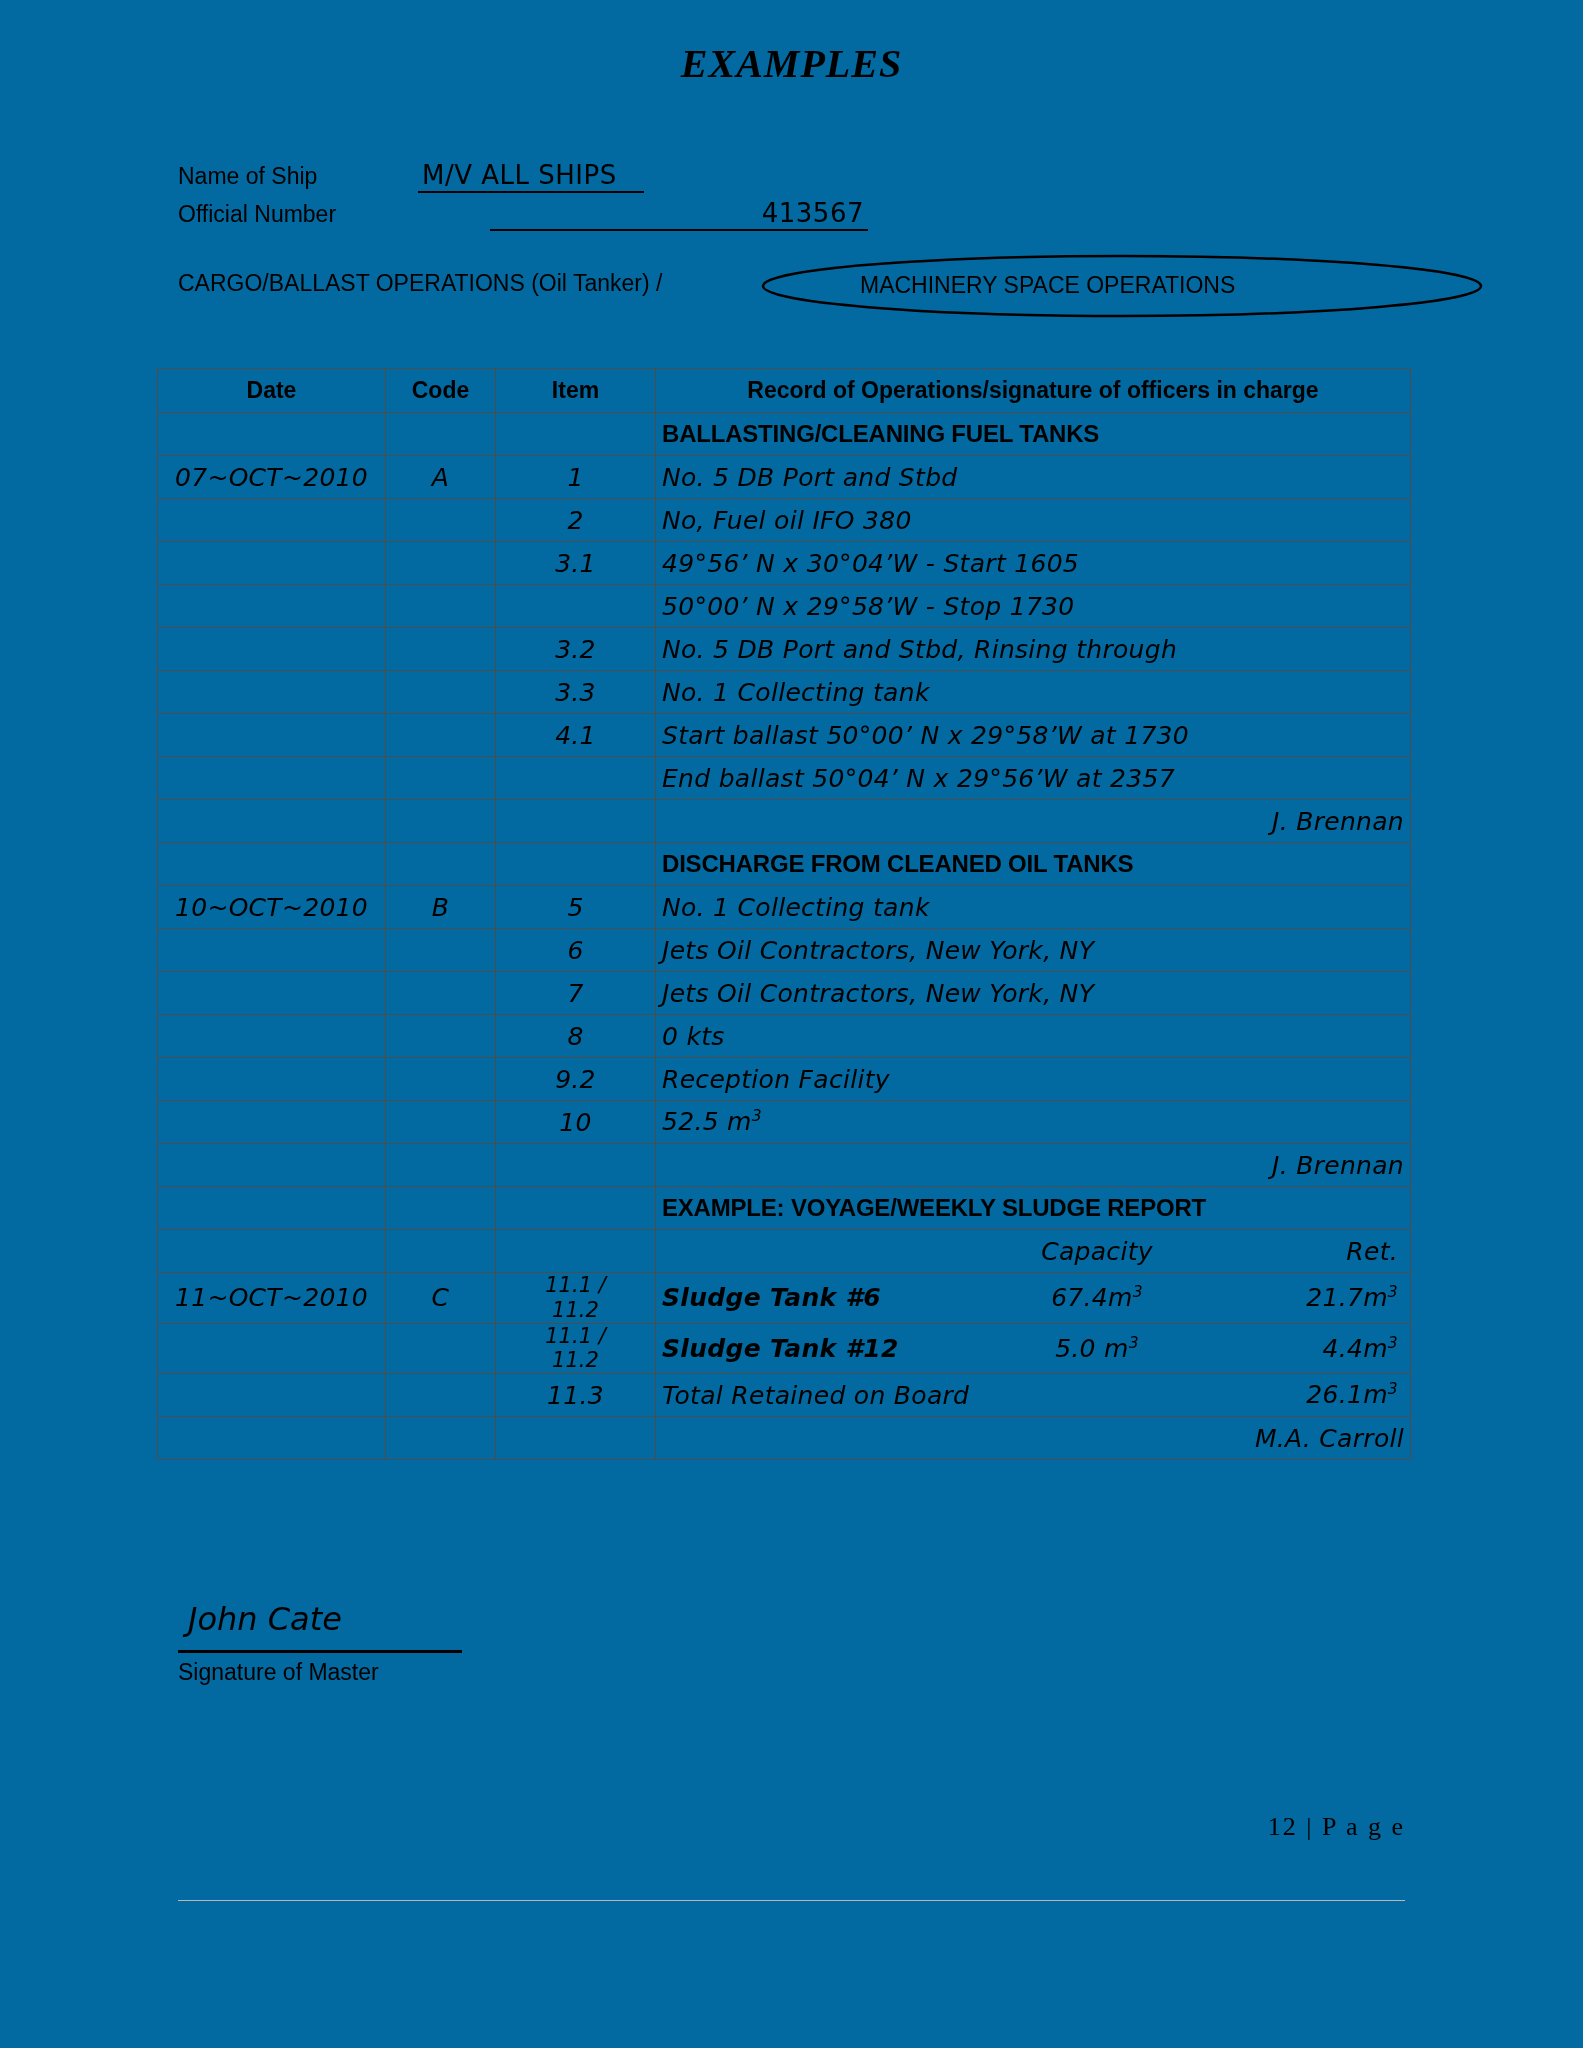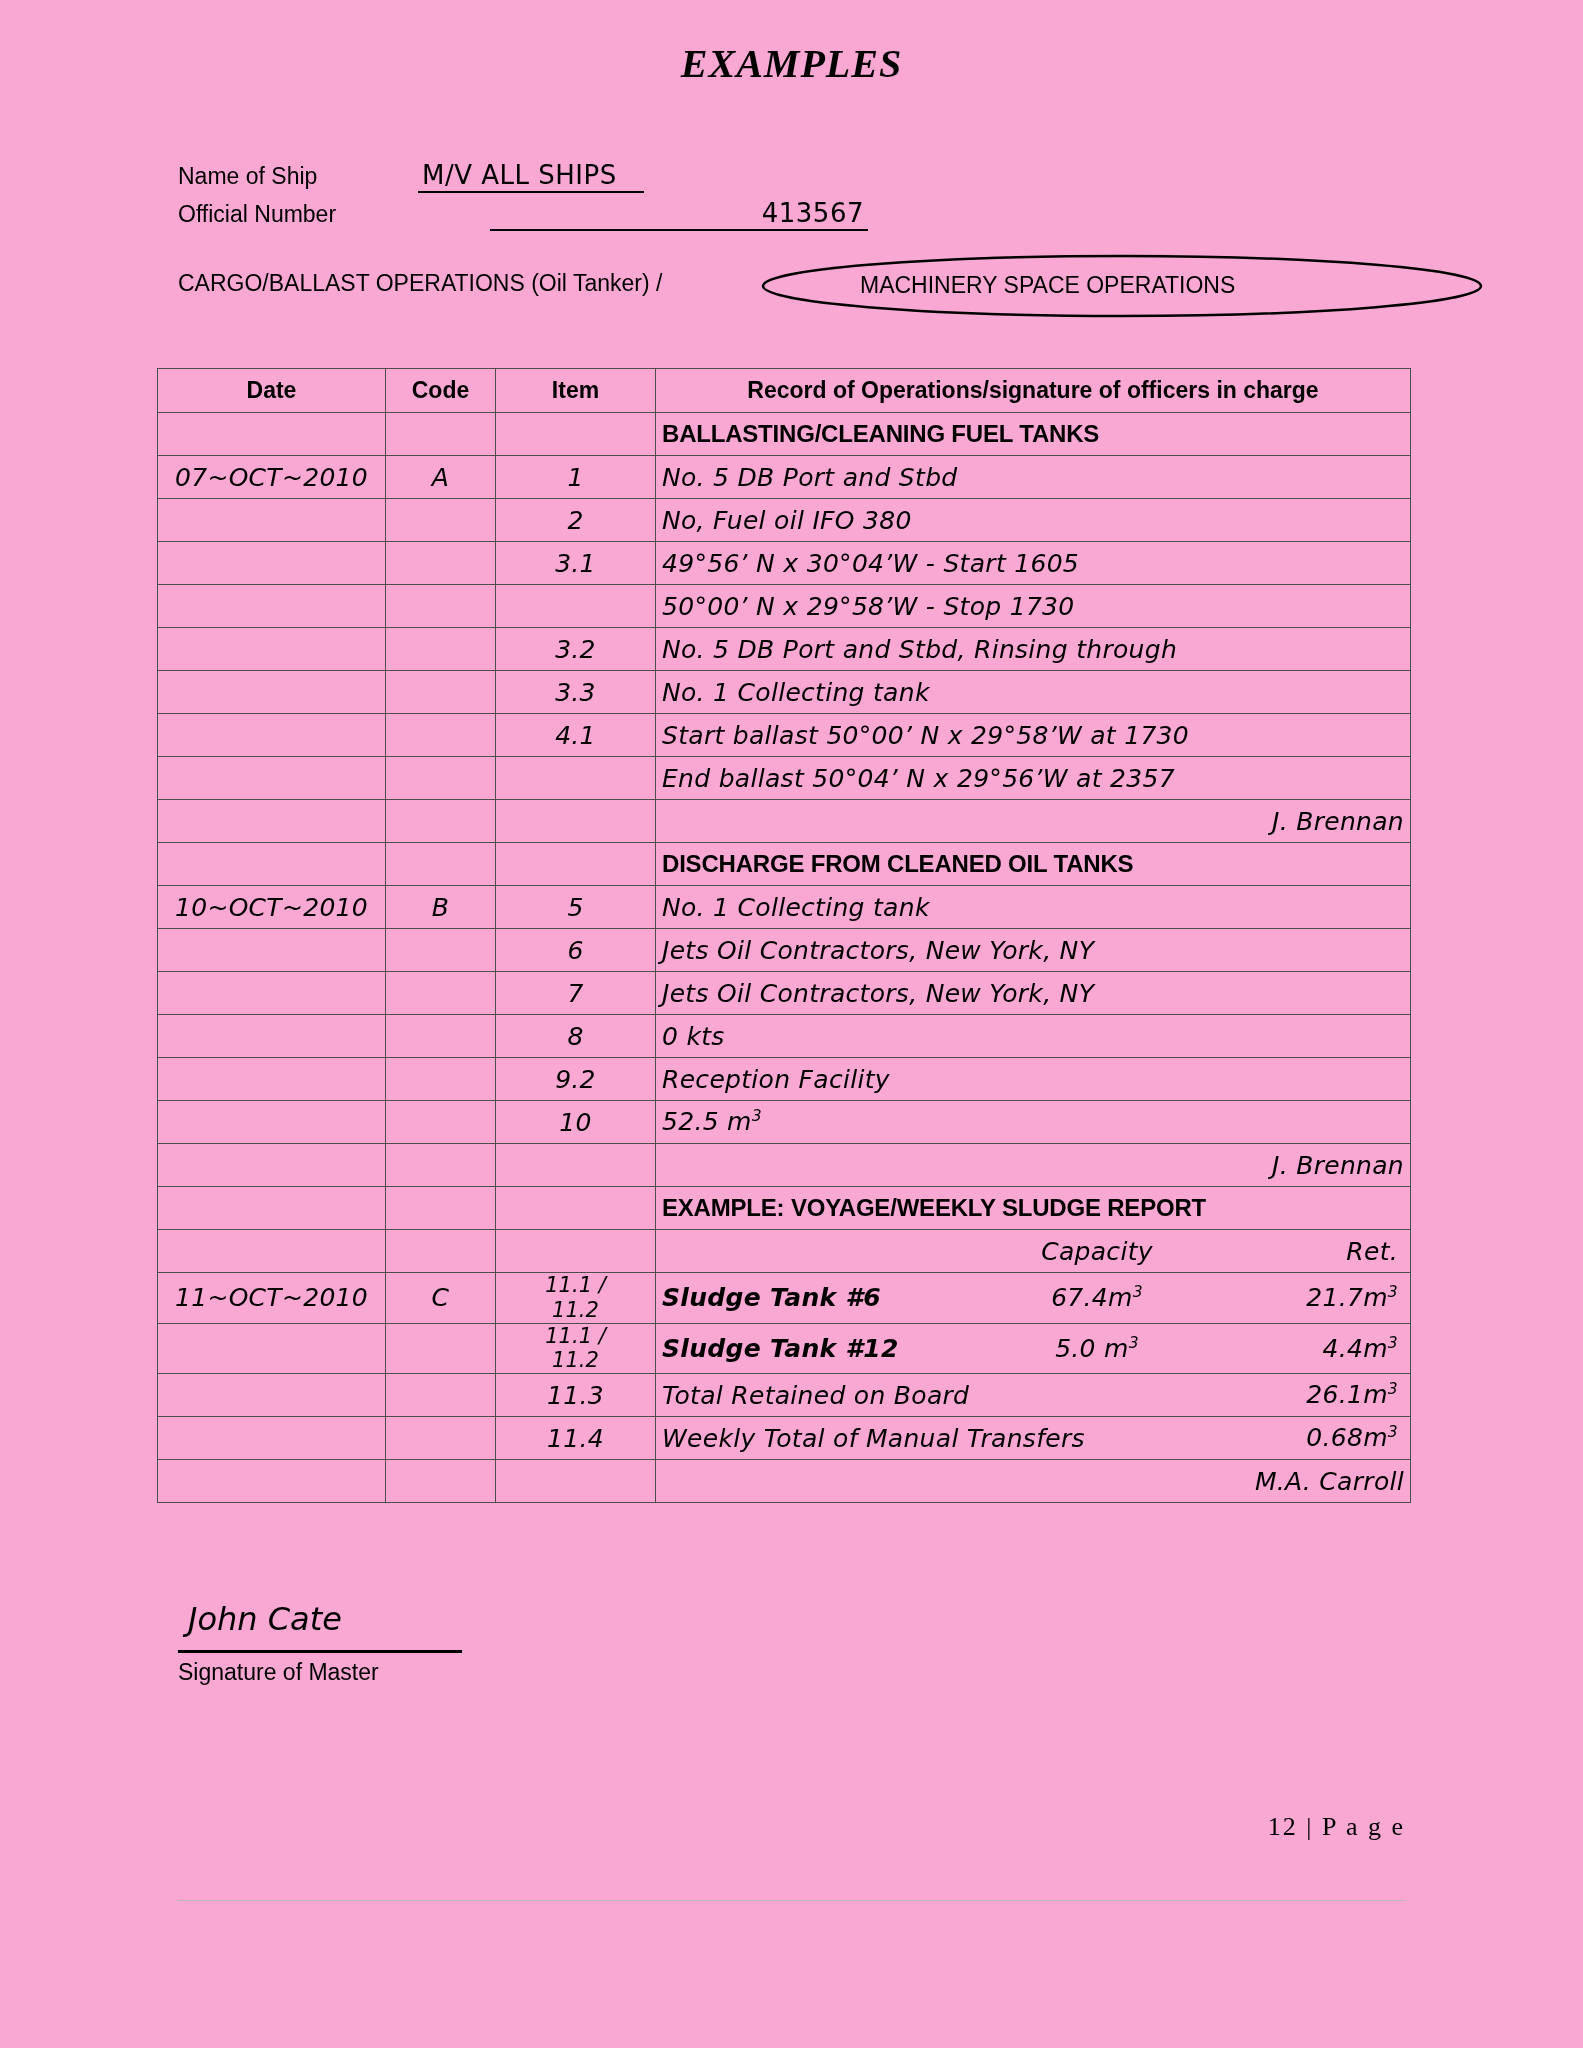--- a/index.html
+++ b/index.html
@@ -11,21 +11,21 @@
     width: 1583px;
     height: 2048px;
     position: relative;
     font-family: "Liberation Sans", sans-serif;
     color: #000000;
     overflow: hidden;
   }
   .page {
     position: absolute;
     inset: 0;
-    background: #f9a8d4;
+    background: #0369a1;
   }
 
   
   .doc-title {
     position: absolute;
     top: 40px;
     left: 0;
     width: 100%;
     text-align: center;
     font-family: "Liberation Serif", serif;
@@ -421,31 +421,20 @@
         <td class="c-code"></td>
         <td class="c-item hand ctr">11.3</td>
         <td class="c-rec hand">
           <div class="rec-cols">
             <span style="flex:1 1 auto">Total Retained on Board</span>
             <span class="rec-ret"><span>26.1m</span><span class="sup">3</span></span>
           </div>
         </td>
       </tr>
 
-      <tr>
-        <td class="c-date"></td>
-        <td class="c-code"></td>
-        <td class="c-item hand ctr">11.4</td>
-        <td class="c-rec hand">
-          <div class="rec-cols">
-            <span style="flex:1 1 auto">Weekly Total of Manual Transfers</span>
-            <span class="rec-ret"><span>0.68m</span><span class="sup">3</span></span>
-          </div>
-        </td>
-      </tr>
 
       <tr>
         <td class="c-date"></td>
         <td class="c-code"></td>
         <td class="c-item"></td>
         <td class="c-rec hand right">M.A. Carroll</td>
       </tr>
 
     </tbody>
   </table>

